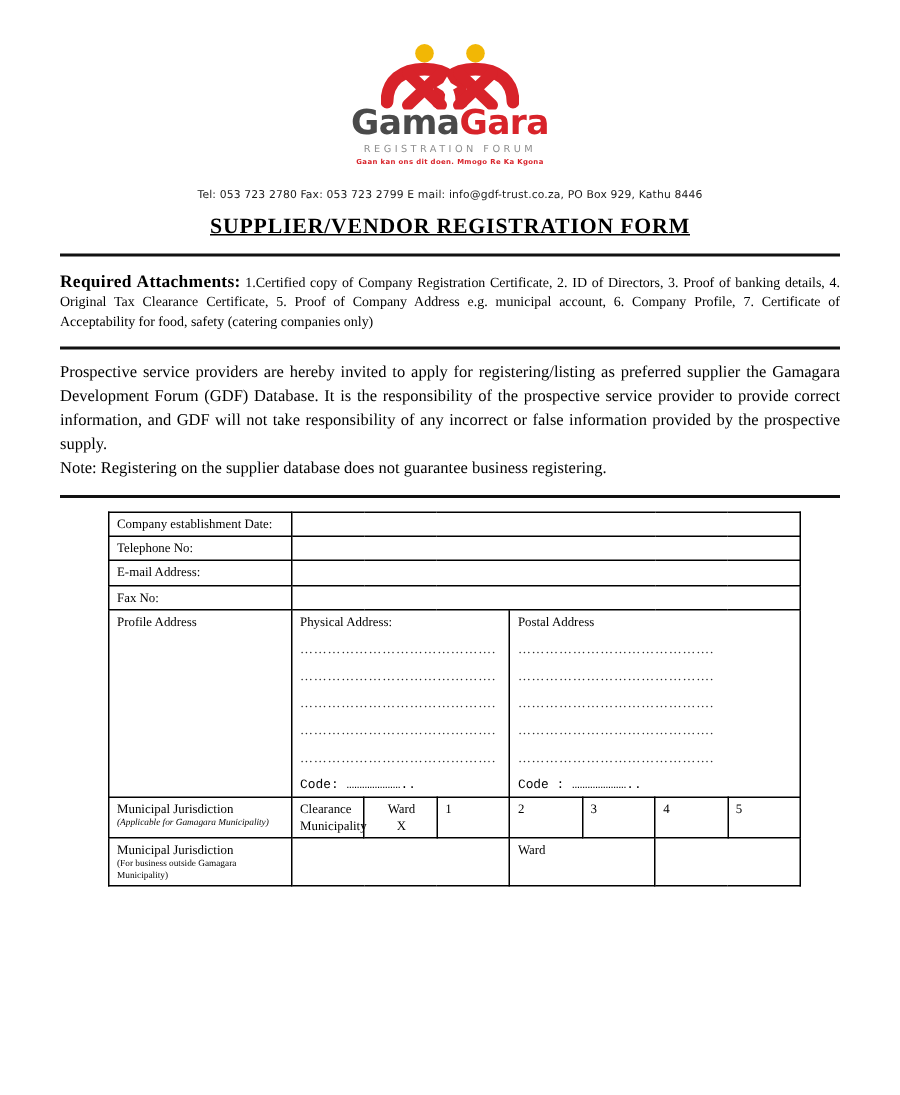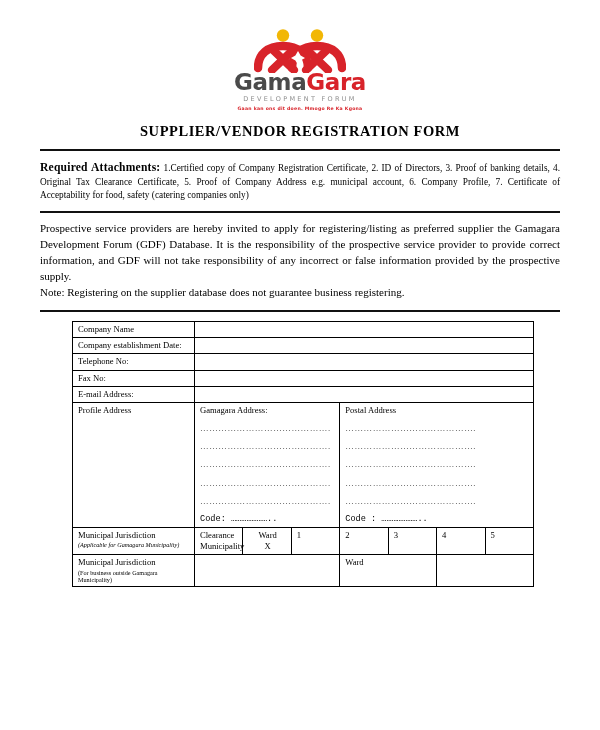--- a/index.html
+++ b/index.html
@@ -77,20 +77,21 @@
   }
 
   
   .doc-title {
     margin-top: 9px;
     text-align: center;
     font-family: "Liberation Serif", serif;
     font-size: 14.5px;
     font-weight: bold;
     letter-spacing: 0.55px;
+    text-decoration: underline;
   }
 
   .rule {
     height: 0;
     border-top: 2px solid #111111;
     margin: 9px 40px 0 40px;
   }
 
   
   .block {
@@ -199,24 +200,25 @@
         <path d="M38 42 C38 28, 48 20, 63 20 C78 20, 88 28, 88 42" fill="none" stroke="#d8232a" stroke-width="8.5" stroke-linecap="round"></path>
         <path d="M18 23 L40 44" stroke="#d8232a" stroke-width="8" stroke-linecap="round"></path>
         <path d="M40 23 L18 44" stroke="#d8232a" stroke-width="8" stroke-linecap="round"></path>
         <path d="M52 23 L74 44" stroke="#d8232a" stroke-width="8" stroke-linecap="round"></path>
         <path d="M74 23 L52 44" stroke="#d8232a" stroke-width="8" stroke-linecap="round"></path>
         <path d="M44 25 l2.6 4.4 4.4 2.6 -4.4 2.6 -2.6 4.4 -2.6 -4.4 -4.4 -2.6 4.4 -2.6 z" fill="#ffffff"></path>
       </svg>
 
       <span class="logo-wordmark"><span class="logo-word-a">Gama</span><span class="logo-word-b">Gara</span></span>
 
-      <span class="logo-sub">DEVELOPMENT FORUM</span>
+      <span class="logo-sub">REGISTRATION FORUM</span>
       <span class="logo-tagline">Gaan kan ons dit doen. Mmogo Re Ka Kgona</span>
     </div>
 
+    <div class="contact-line">Tel: 053 723 2780  Fax: 053 723 2799 E mail: info@gdf-trust.co.za, PO Box 929, Kathu 8446</div>
   </div>
 
   <div class="doc-title">SUPPLIER/VENDOR REGISTRATION FORM</div>
   <div class="rule"></div>
 
   <div class="block">
     <span class="lead">Required Attachments:</span><span> 1.Certified copy of Company Registration Certificate, 2. ID of Directors, 3. Proof of banking details, 4. Original Tax Clearance Certificate, 5. Proof of Company Address e.g. municipal account, 6. Company Profile, 7. Certificate of Acceptability for food, safety (catering companies only)</span>
   </div>
 
   <div class="rule"></div>
@@ -225,45 +227,41 @@
     <span>Prospective service providers are hereby invited to apply for registering/listing as preferred supplier the Gamagara Development Forum (GDF) Database. It is the responsibility of the prospective service provider to provide correct information, and GDF will not take responsibility of any incorrect or false information provided by the prospective supply.</span>
     <div class="note">Note: Registering on the supplier database does not guarantee business registering.</div>
   </div>
 
   <div class="rule"></div>
 
 
   <table class="form-table">
     <tbody>
       <tr>
-        <td class="label">Company Name</td>
-        <td colspan="7"></td>
-      </tr>
-      <tr>
         <td class="label">Company establishment Date:</td>
         <td colspan="7"></td>
       </tr>
       <tr>
         <td class="label">Telephone No:</td>
         <td colspan="7"></td>
       </tr>
       <tr>
+        <td class="label">E-mail Address:</td>
+        <td colspan="7"></td>
+      </tr>
+      <tr>
         <td class="label">Fax No:</td>
         <td colspan="7"></td>
       </tr>
-      <tr>
-        <td class="label">E-mail Address:</td>
-        <td colspan="7"></td>
-      </tr>
 
       <tr>
         <td class="label">Profile Address</td>
 
         <td colspan="3" class="addr-cell">
-          <span class="addr-head">Gamagara Address:</span>
+          <span class="addr-head">Physical Address:</span>
           <span class="dots">…………………………………….</span>
           <span class="dots">…………………………………….</span>
           <span class="dots">…………………………………….</span>
           <span class="dots">…………………………………….</span>
           <span class="dots">…………………………………….</span>
           <span class="code-line">Code: …………………..</span>
         </td>
 
         <td colspan="4" class="addr-cell">
           <span class="addr-head">Postal Address</span>

